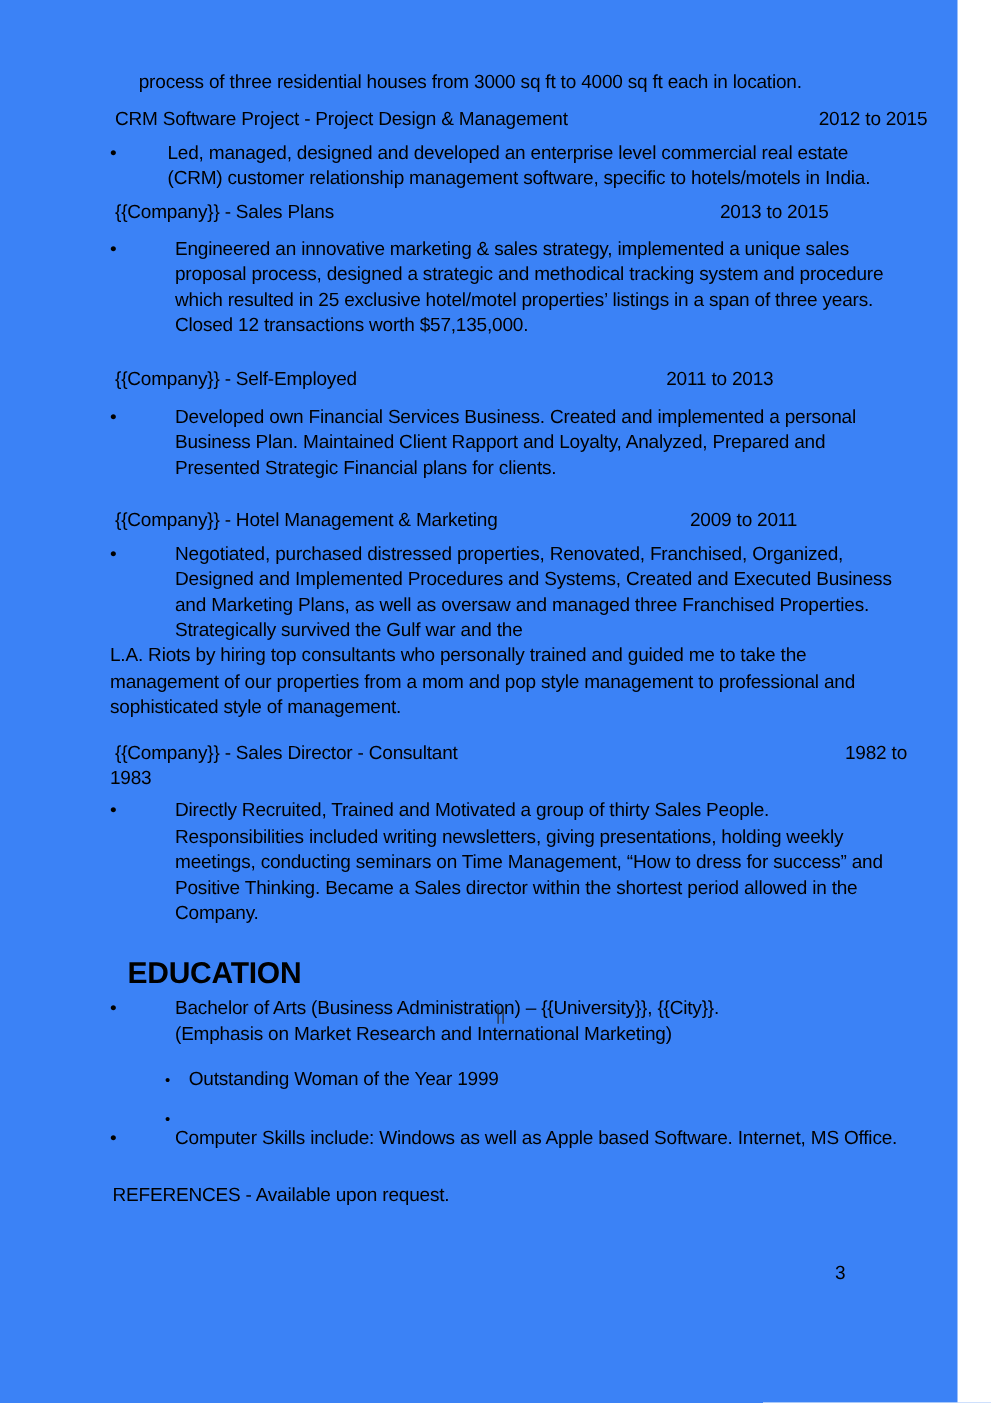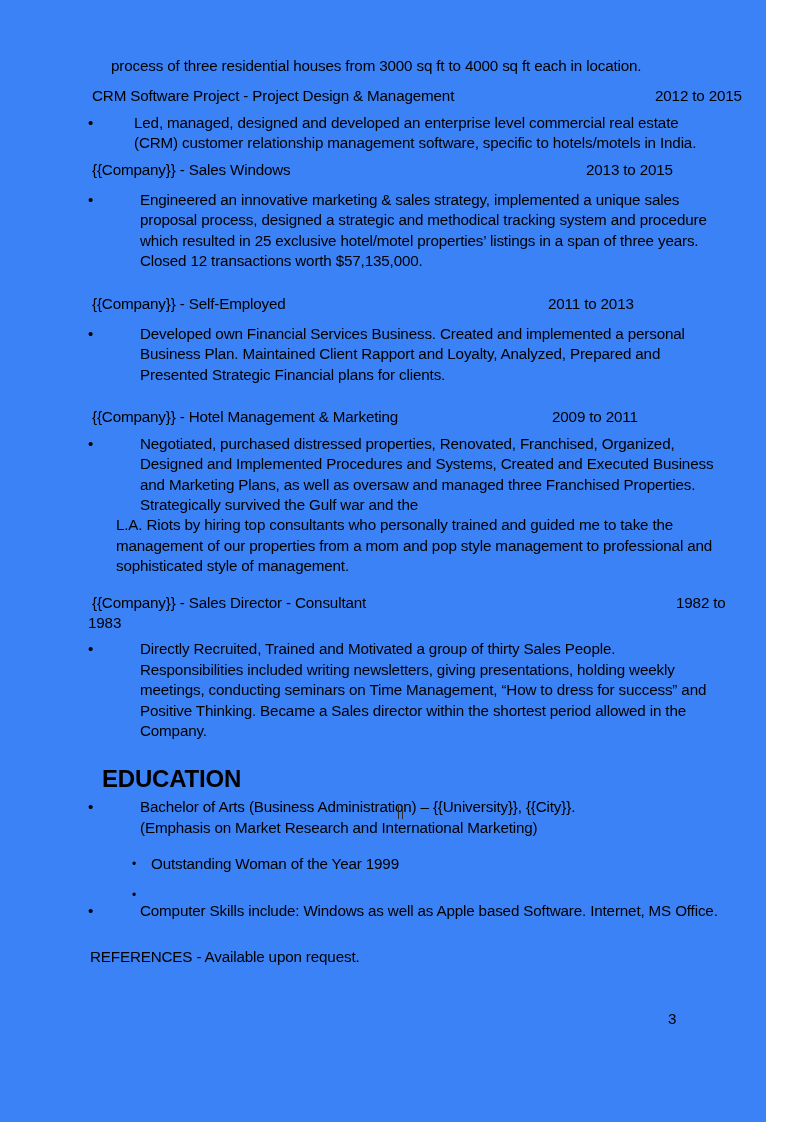--- a/index.html
+++ b/index.html
@@ -43,22 +43,22 @@
   
   .jobline {
     position: relative;
     padding-left: 4px;
   }
   .jobline .dates {
     position: absolute;
     white-space: nowrap;
   }
   .dates-a { left: 567px; }
-  .dates-b { left: 498px; }
-  .dates-c { left: 460px; }
+  .dates-b { left: 488px; }
+  .dates-c { left: 445px; }
   .dates-d { left: 464px; }
   .dates-e { left: 588px; }
 
   
   .datewrap { padding-left: 0px; }
 
   
   .bullet {
     position: relative;
     padding-left: 52px;
@@ -82,21 +82,21 @@
   }
   .subbullet > .dot {
     position: absolute;
     left: 44px;
     top: 0px;
     font-size: 12px;
     line-height: 20.4px;
   }
 
   
-  .flush { padding-left: 0px; margin-left: 28px; }
+  .flush { padding-left: 0px; }
 
   .section-head {
     font-size: 24px;
     line-height: 24px;
     font-weight: bold;
     letter-spacing: -0.2px;
     margin: 0;
     padding-left: 14px;
   }
 
@@ -138,21 +138,21 @@
     <div class="gap-s"></div>
 
     <p class="p jobline"><span class="b">CRM Software Project</span><span> - </span><span>Project Design &amp; Management</span><span class="dates dates-a">2012  to 2015</span></p>
 
     <div class="gap-xs"></div>
 
     <p class="p bullet tight"><span class="dot">•</span><span class="b">Led, managed, designed and developed</span><span> an enterprise level commercial real estate (CRM)  customer relationship management software, specific to hotels/motels in India.</span></p>
 
     <div class="gap-xs"></div>
 
-    <p class="p jobline"><span class="b">{{Company}}</span><span> - </span><span>Sales Windows</span><span class="dates dates-b">2013 to 2015</span></p>
+    <p class="p jobline"><span class="b">{{Company}}</span><span> - </span><span>Sales Plans</span><span class="dates dates-b">2013 to 2015</span></p>
 
     <div class="gap-s"></div>
 
     <p class="p bullet"><span class="dot">•</span><span class="b">Engineered</span><span> an innovative marketing &amp; sales strategy, implemented a unique sales proposal process,  designed a strategic and methodical tracking system and procedure which resulted in 25 exclusive   hotel/motel properties’ listings in a span of three years. Closed 12 transactions worth $57,135,000.</span></p>
 
     <div class="gap-l"></div>
 
     <p class="p jobline"><span class="b">{{Company}}</span><span> - </span><span>Self-Employed</span><span class="dates dates-c">2011 to 2013</span></p>
 
     <div class="gap-s"></div>

